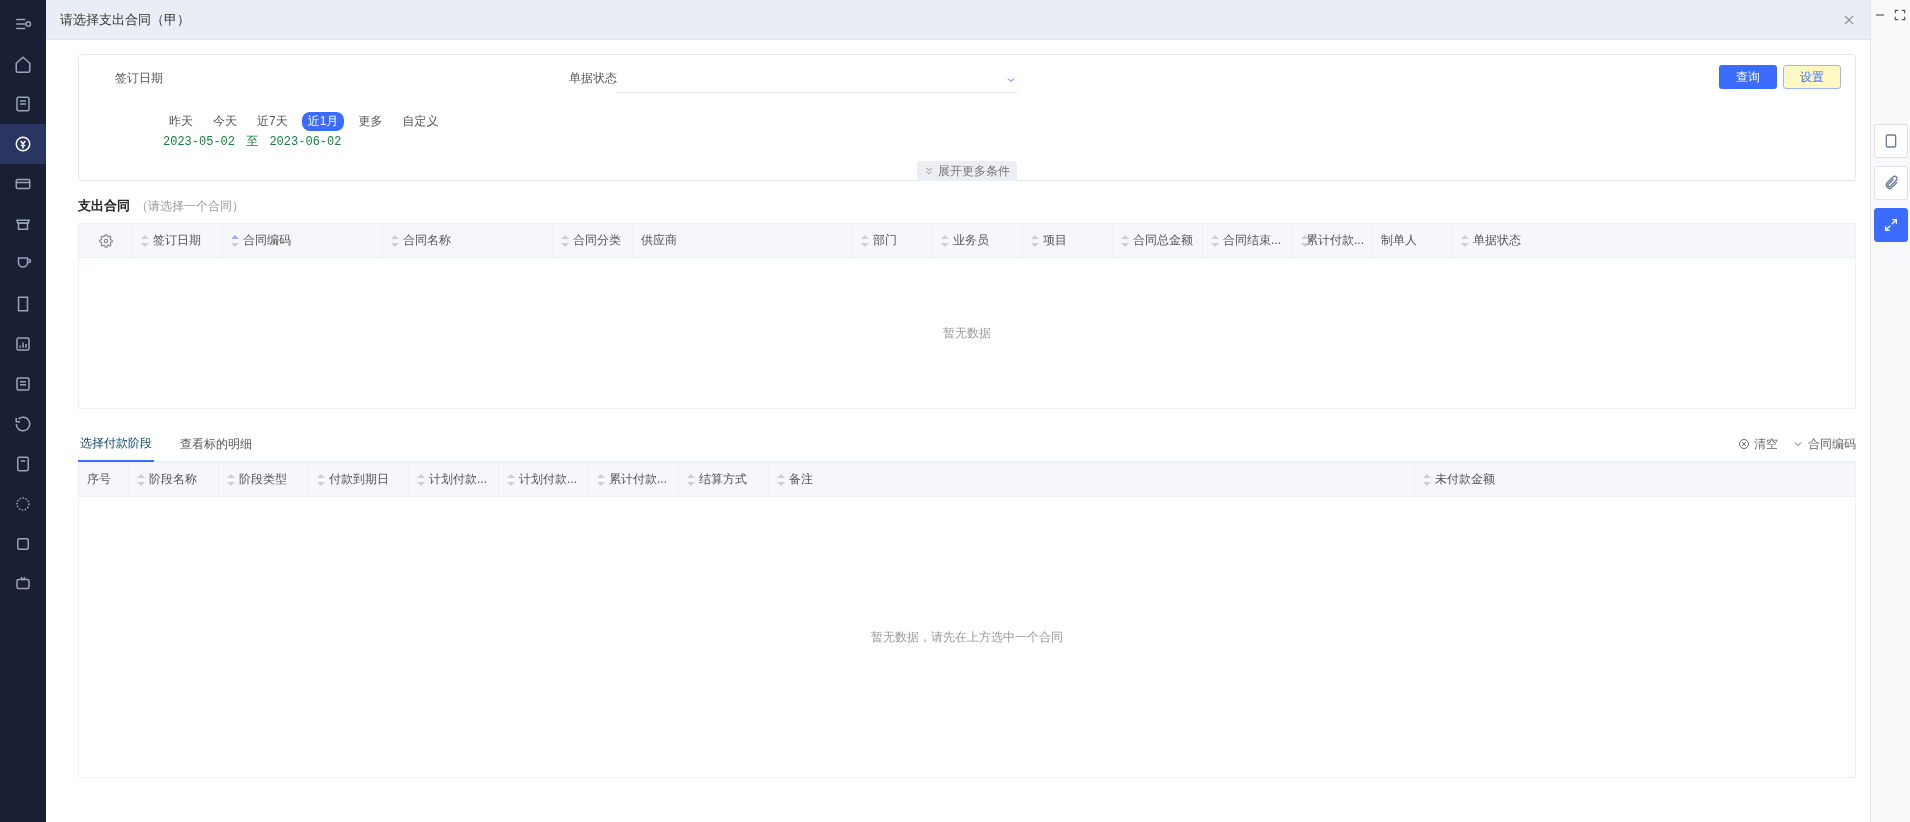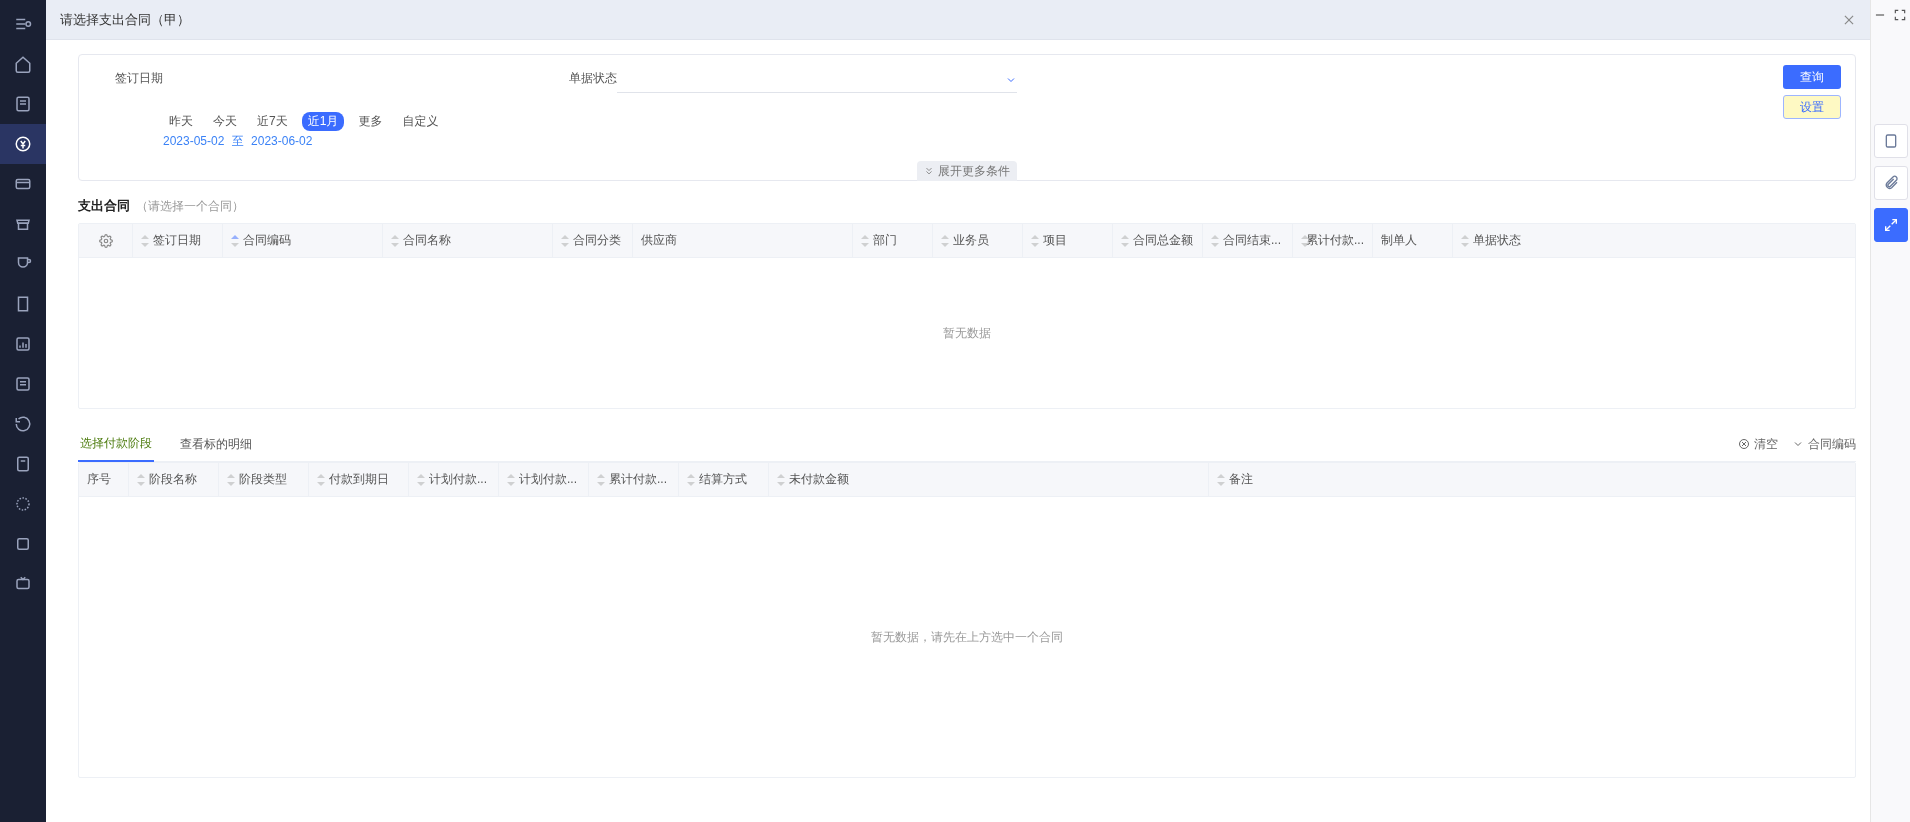--- a/index.html
+++ b/index.html
@@ -69,29 +69,29 @@
     border: 1px solid #e6e8ef; border-radius: 4px; padding: 12px 14px 0 14px;
     position: relative;
   }
   .filter-row { display: flex; align-items: flex-start; gap: 24px; }
   .filter-group { display: flex; align-items: flex-start; }
   .filter-label { color: #555; width: 70px; text-align: right; padding-top: 3px; }
   .date-options { display: flex; flex-direction: column; }
   .date-opts-line { display: flex; gap: 8px; align-items: center; }
   .date-opt { color: #555; cursor: pointer; padding: 1px 6px; border-radius: 8px; margin-top: 45px; }
   .date-opt.active { background: #3b6cff; color: #fff; }
-  .date-range { color: #3b82f6; margin-top: 2px; }
+  .date-range { color: #15803d; margin-top: 2px; font-family: Liberation Mono, monospace; }
   .date-range .sep { margin: 0 4px; }
 
   .select-box {
     width: 400px; height: 26px; border-bottom: 1px solid #e0e3ea;
     display: flex; align-items: center; justify-content: flex-end; color: #bbb; cursor: pointer;
   }
   .filter-actions {
-    position: absolute; right: 14px; top: 10px; display: flex; flex-direction: column; gap: 6px;
+    position: absolute; right: 14px; top: 10px; display: flex; gap: 6px;
   }
   .btn { display: inline-flex; align-items: center; justify-content: center; padding: 0 16px; height: 24px; min-width: 52px; border-radius: 3px; cursor: pointer; font-size: 12px; border: 1px solid transparent; }
   .btn-primary { background: #3b6cff; color: #fff; }
   .btn-outline { background: #fef9c3; color: #3b6cff; border-color: #9db5ff; }
 
   .expand-bar {
     margin: 10px auto 0 auto; width: 100px; height: 20px; background: #eceef3;
     display: flex; align-items: center; justify-content: center; border-radius: 4px 4px 0 0;
     color: #777; cursor: pointer; gap: 4px; font-size: 12px; position: relative; top: 1px;
   }
@@ -133,21 +133,21 @@
   }
 
   
   .tabs-row {
     display: flex; align-items: center; margin-top: 18px; border-bottom: 1px solid #edf0f5;
     position: relative;
   }
   .tabs-row .tab {
     padding: 8px 2px; margin-right: 24px; cursor: pointer; color: #555;
   }
-  .tabs-row .tab.active { color: #4d7c0f; border-bottom: 2px solid #3b6cff; margin-bottom: -1px; }
+  .tabs-row .tab.active { color: #0c4a6e; border-bottom: 2px solid #3b6cff; margin-bottom: -1px; }
   .tabs-right {
     margin-left: auto; display: flex; gap: 14px; color: #666;
   }
   .tabs-right .link { display: inline-flex; align-items: center; gap: 4px; cursor: pointer; }
 
   
   .dt-lower .dt-empty { height: 280px; }
 
   
   svg { display: block; }
@@ -467,26 +467,26 @@
             <span>计划付款...</span>
           </div>
         <div class="dt-col" style="width:90px">
             <span class="sort-icon"></span>
             <span>累计付款...</span>
           </div>
         <div class="dt-col" style="width:90px">
             <span class="sort-icon"></span>
             <span>结算方式</span>
           </div>
+        <div class="dt-col" style="flex:1">
+            <span class="sort-icon"></span>
+            <span>备注</span>
+          </div>
         <div class="dt-col" style="width:440px">
             <span class="sort-icon"></span>
             <span>未付款金额</span>
-          </div>
-        <div class="dt-col" style="flex:1">
-            <span class="sort-icon"></span>
-            <span>备注</span>
           </div>
       </div>
       <div class="dt-empty">暂无数据，请先在上方选中一个合同</div>
     </div>
 
   </div>
 </div>
 
 </body></html>

